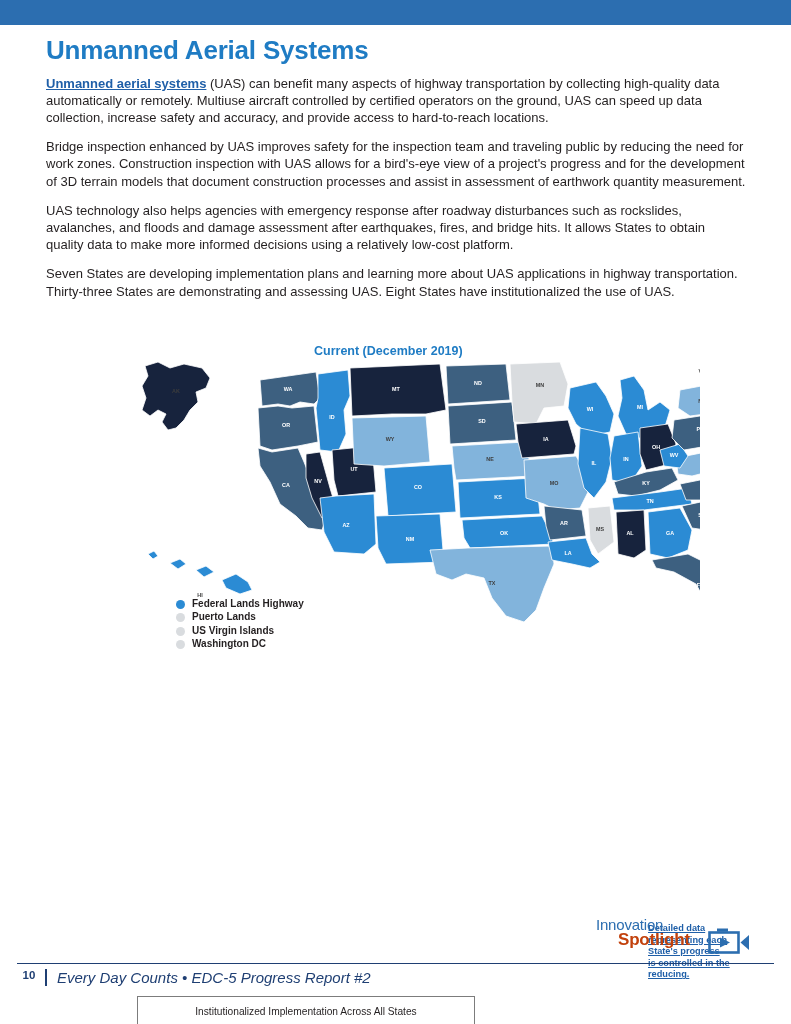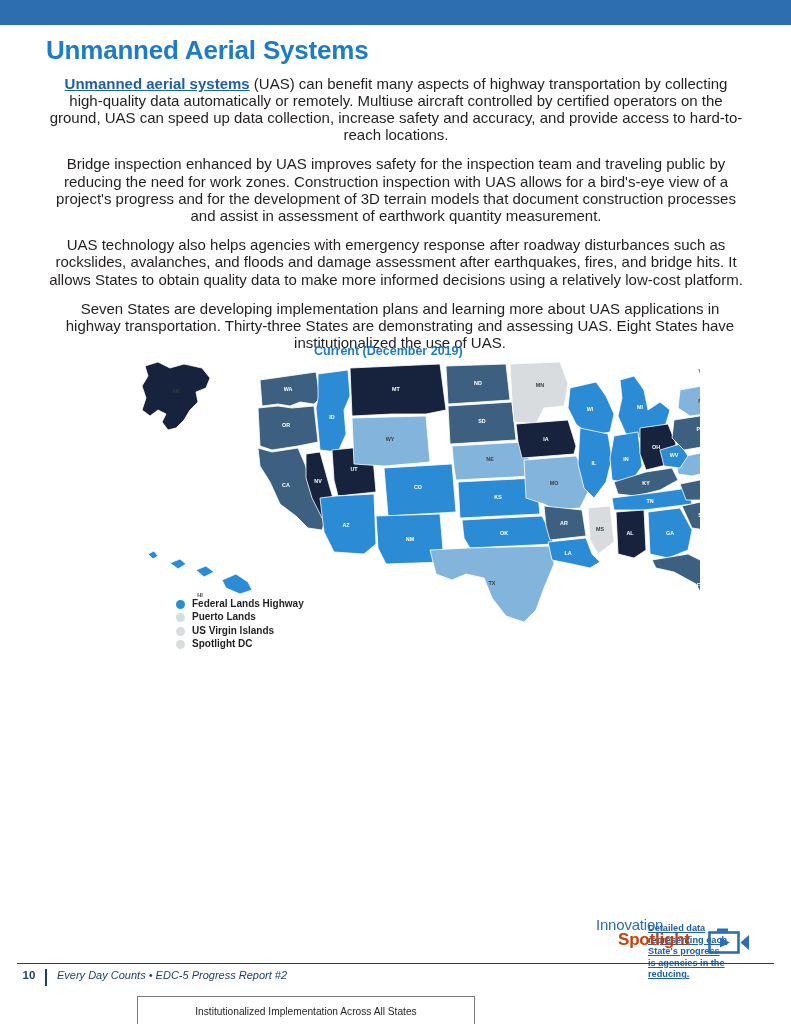--- a/index.html
+++ b/index.html
@@ -36,27 +36,27 @@
   h1.page-title {
     font-size: 26px;
     font-weight: bold;
     color: #1f7cc4;
     margin: 0 0 10px 0;
     letter-spacing: -0.2px;
     line-height: 1.1;
   }
 
   p.body-par {
-    font-size: 15px;
+    font-size: 13px;
     line-height: 17.2px;
     margin: 0 0 12px 0;
     color: #231f20;
-    text-align: center;
-  }
-  p.body-par:last-child { margin-bottom: 0; margin-left: 8px; }
+    text-align: left;
+  }
+  p.body-par:last-child { margin-bottom: 0; }
 
   a.inline-link {
     color: #1f5fa8;
     font-weight: bold;
     text-decoration: underline;
   }
 
   
   .figure {
     position: absolute;
@@ -206,21 +206,21 @@
     width: 24px;
     text-align: center;
   }
   .pg-div {
     width: 0;
     height: 17px;
     border-left: 2px solid #1f3f73;
     margin: 0 10px 0 4px;
   }
   .footer-txt {
-    font-size: 11px;
+    font-size: 15px;
     font-style: italic;
     color: #1f3f73;
   }
 </style>
 </head>
 <body>
 
 <div class="top-band"></div>
 
 <div class="content">
@@ -357,29 +357,29 @@
     <div class="ml-row">
       <span class="dot" style="background:#d9dcdf"></span>
       <span class="lbl">Puerto Lands</span>
     </div>
     <div class="ml-row">
       <span class="dot" style="background:#d9dcdf"></span>
       <span class="lbl">US Virgin Islands</span>
     </div>
     <div class="ml-row">
       <span class="dot" style="background:#d9dcdf"></span>
-      <span class="lbl">Spotlight DC</span>
+      <span class="lbl">Washington DC</span>
     </div>
   </div>
 
   <div class="appendix-note">
     <span>Detailed data</span><br>
     <span>representing each</span><br>
     <span>State's progress</span><br>
-    <span>is agencies in the</span><br>
+    <span>is controlled in the</span><br>
     <span>reducing.</span>
   </div>
 
   <div class="chart-panel">
     <div class="chart-title">
       <div>Institutionalized Implementation Across All States</div>
     </div>
 
     <div id="bars-layer"></div>
 

